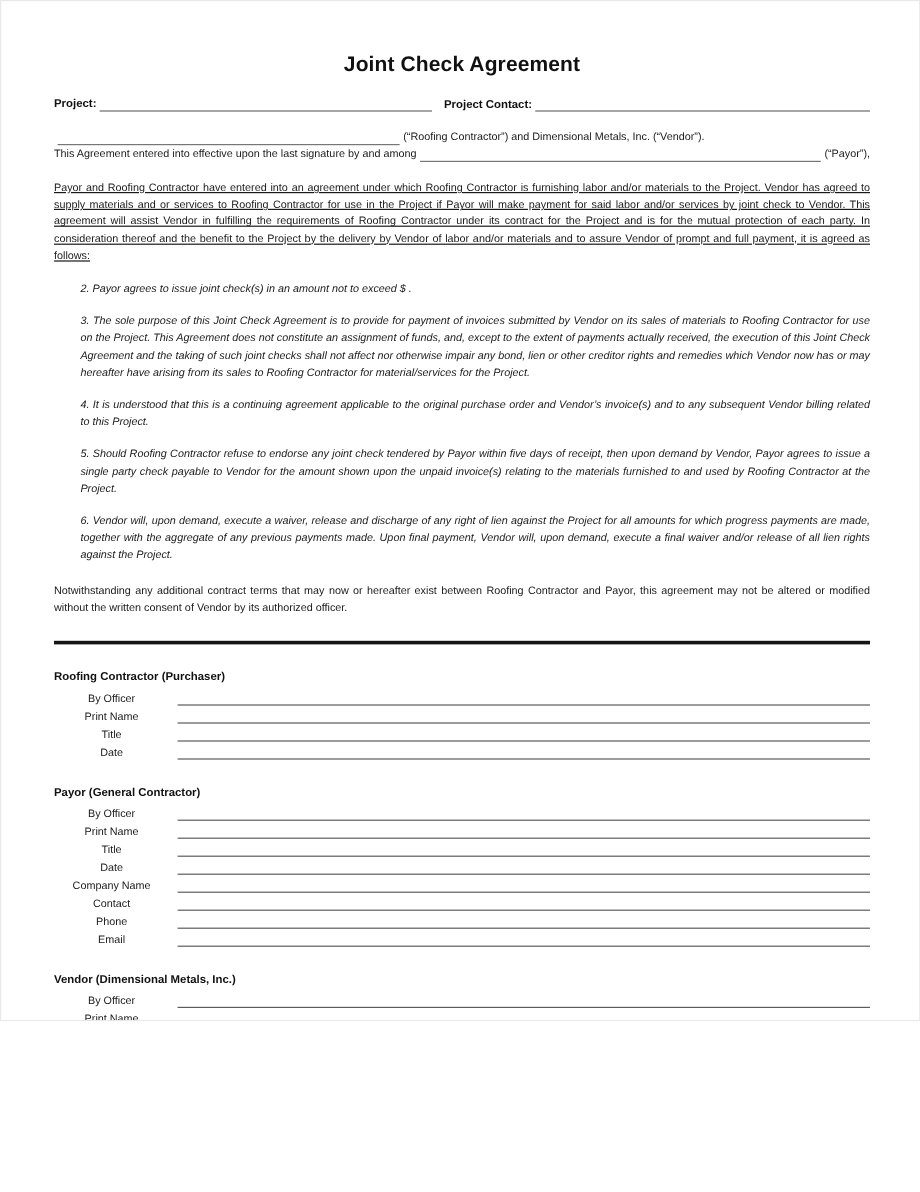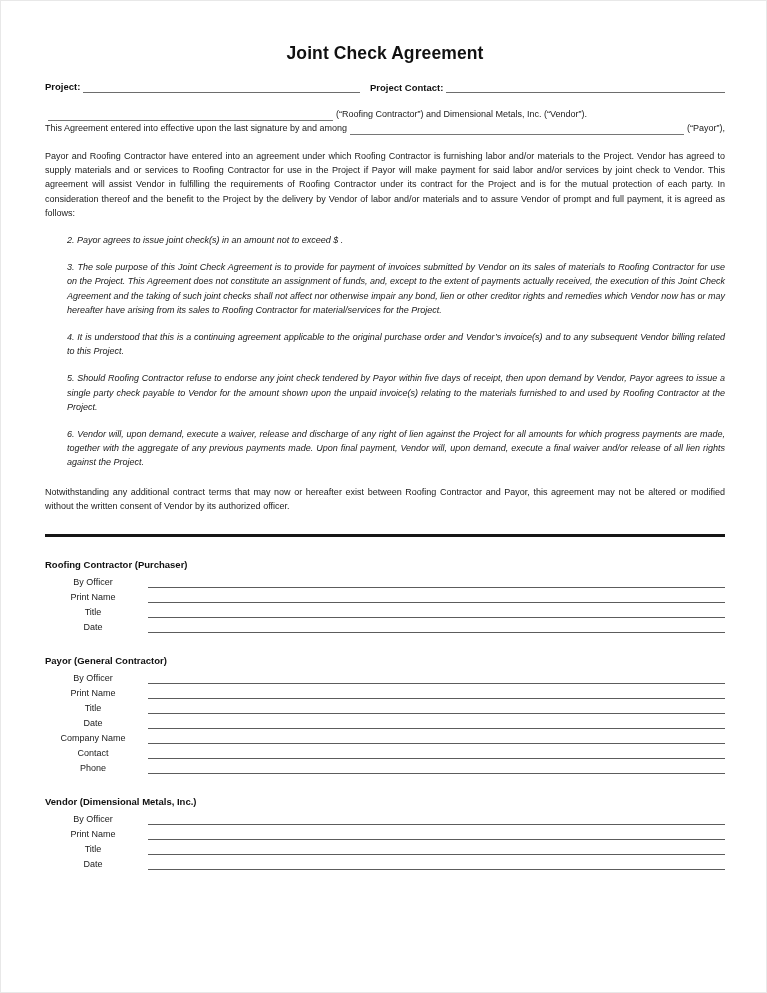--- a/index.html
+++ b/index.html
@@ -7,21 +7,21 @@
     padding: 0;
     background: #ffffff;
   }
   body {
     font-family: "Liberation Sans", sans-serif;
     color: #1a1a1a;
   }
   #page {
     position: relative;
     width: 767px;
-    height: 993px;
+    height: 851px;
     background: #ffffff;
     box-sizing: border-box;
     border: 1px solid #e8e8e8;
     overflow: hidden;
   }
   #sheet {
     position: absolute;
     left: 44px;
     top: 0;
     width: 680px;
@@ -78,20 +78,21 @@
   }
   .intro-line .rule.fixed { flex: 0 0 285px; }
 
   
   .body-par {
     margin-top: 14px;
     font-size: 9px;
     line-height: 14.2px;
     text-align: justify;
     color: #1a1a1a;
+    text-decoration: underline;
   }
   .clause {
     margin-top: 13px;
     margin-left: 22px;
     font-size: 9px;
     line-height: 14.2px;
     font-style: italic;
     text-align: justify;
     color: #1a1a1a;
   }
@@ -241,20 +242,24 @@
         <span class="sig-line"></span>
       </div>
       <div class="sig-row">
         <span class="sig-label">Contact</span>
         <span class="sig-line"></span>
       </div>
       <div class="sig-row">
         <span class="sig-label">Phone</span>
         <span class="sig-line"></span>
       </div>
+      <div class="sig-row">
+        <span class="sig-label">Email</span>
+        <span class="sig-line"></span>
+      </div>
     </div>
 
     <div class="sig-block">
       <div class="sig-heading">Vendor (Dimensional Metals, Inc.)</div>
       <div class="sig-row">
         <span class="sig-label">By Officer</span>
         <span class="sig-line"></span>
       </div>
       <div class="sig-row">
         <span class="sig-label">Print Name</span>

